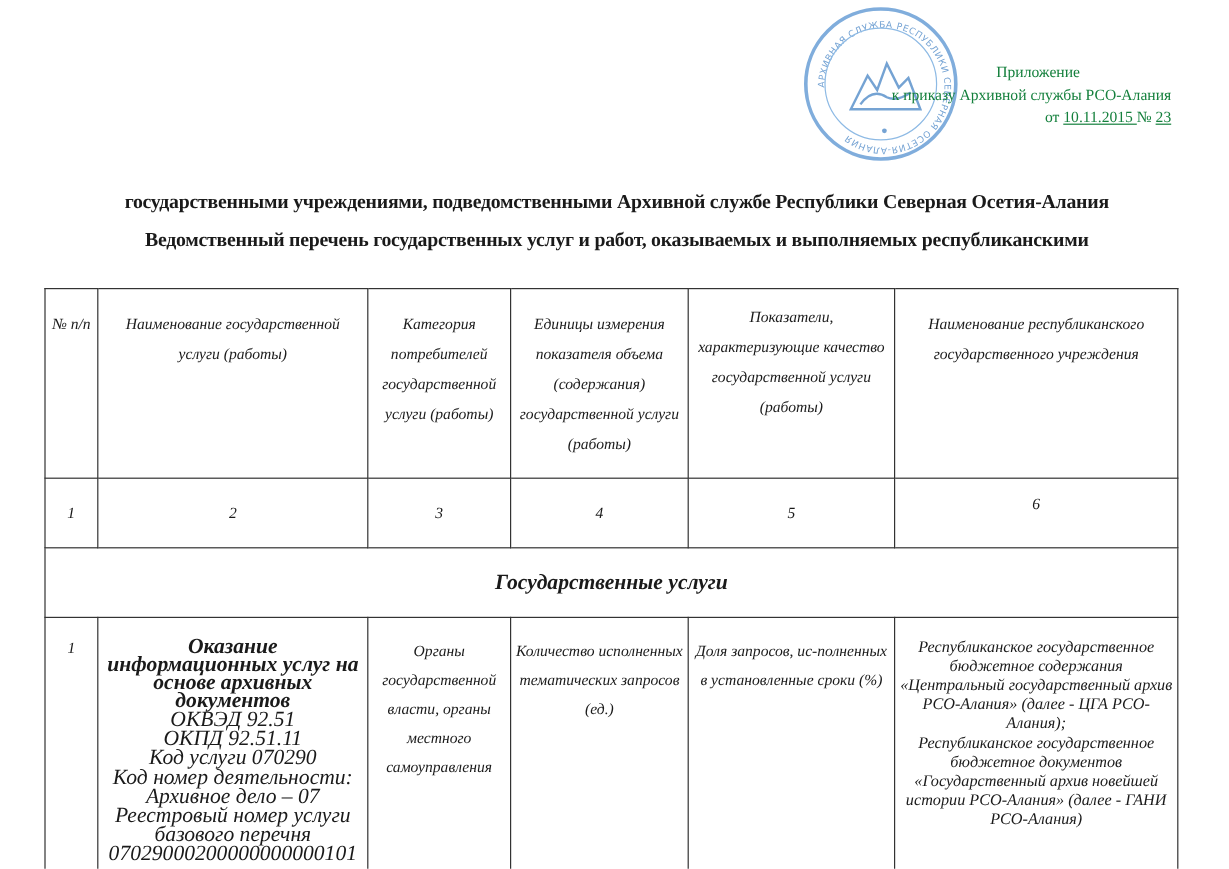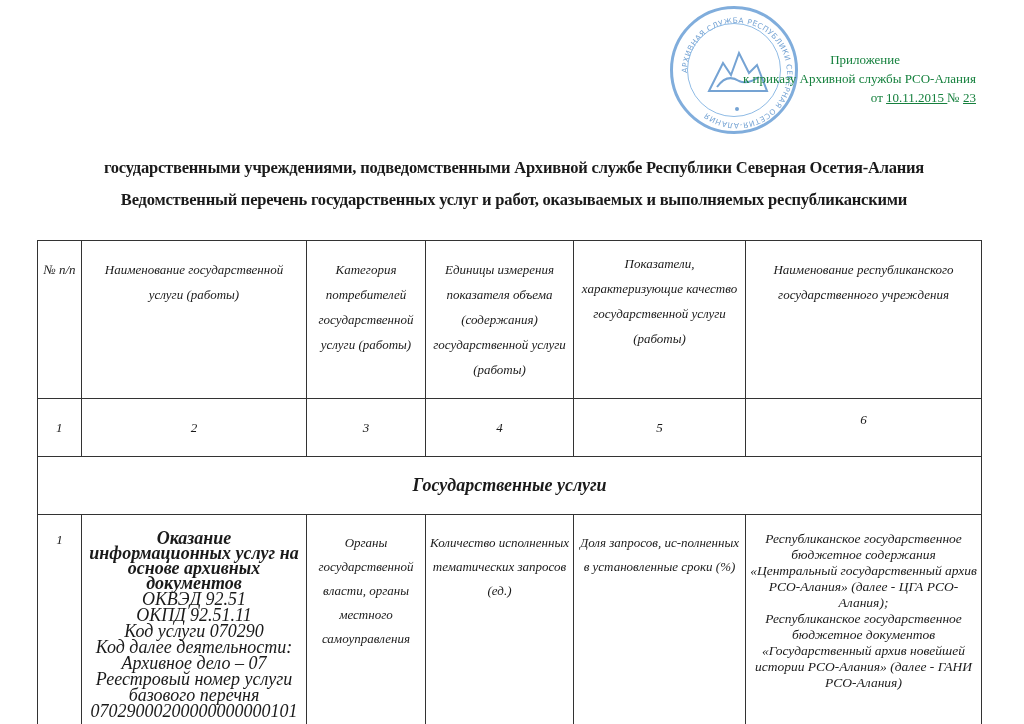--- a/index.html
+++ b/index.html
@@ -104,21 +104,21 @@
   <tr class="sect">
     <td colspan="6">Государственные услуги</td>
   </tr>
   <tr class="data">
     <td class="c1">1</td>
     <td class="c2">
       <div class="svc-name">Оказание  информационных услуг на основе архивных документов</div>
       <div class="svc-codes">ОКВЭД 92.51</div>
       <div class="svc-codes">ОКПД 92.51.11</div>
       <div class="svc-codes">Код услуги 070290</div>
-      <div class="svc-codes">Код далее деятельности:</div>
+      <div class="svc-codes">Код номер деятельности:</div>
       <div class="svc-codes">Архивное дело – 07</div>
       <div class="svc-codes">Реестровый номер услуги</div>
       <div class="svc-codes">базового перечня</div>
       <div class="svc-codes">07029000200000000000101</div>
     </td>
     <td class="c3">Органы государственной власти, органы местного самоуправления</td>
     <td class="c4">Количество исполненных тематических запросов (ед.)</td>
     <td class="c5">Доля запросов, ис-полненных в установленные сроки (%)</td>
     <td class="c6">
       <div>Республиканское государственное бюджетное содержания «Центральный государственный архив РСО-Алания» (далее - ЦГА РСО-Алания);</div>

